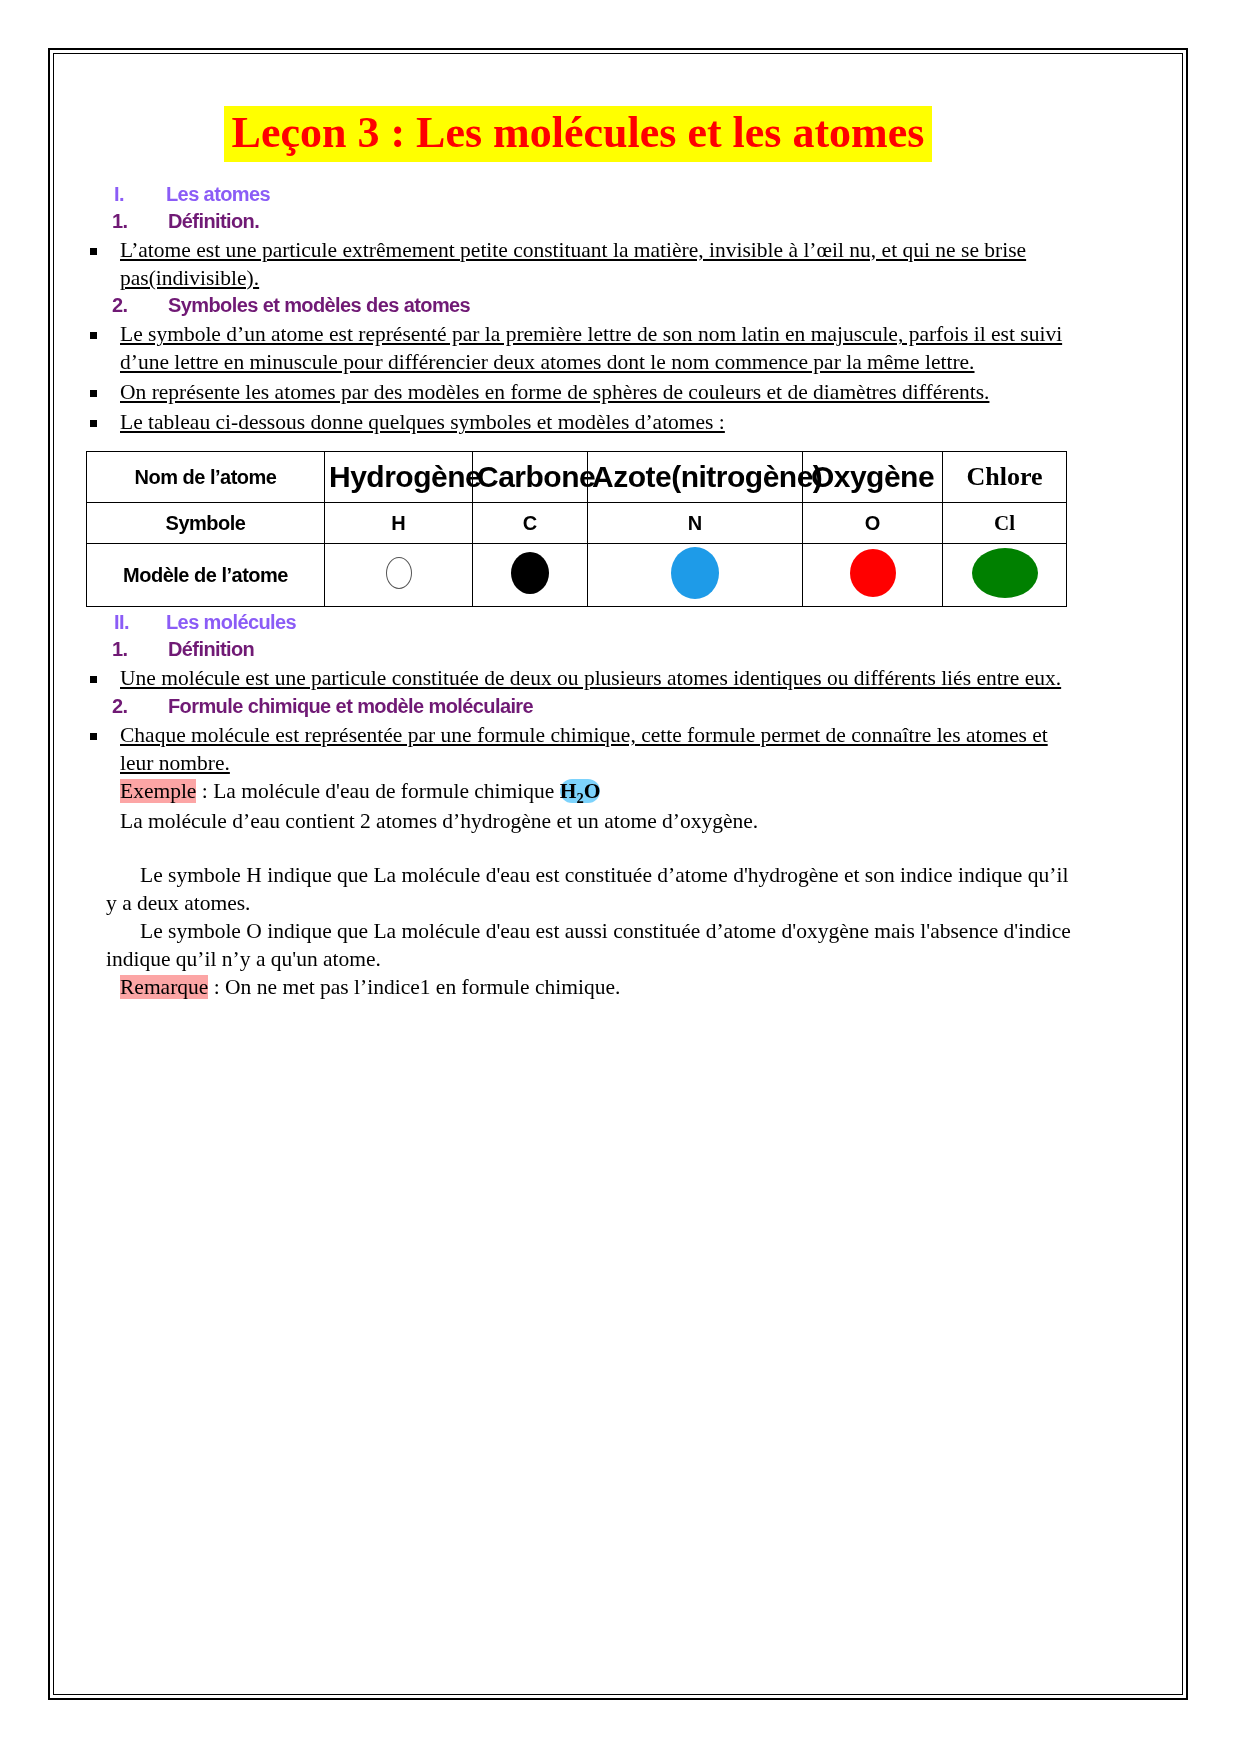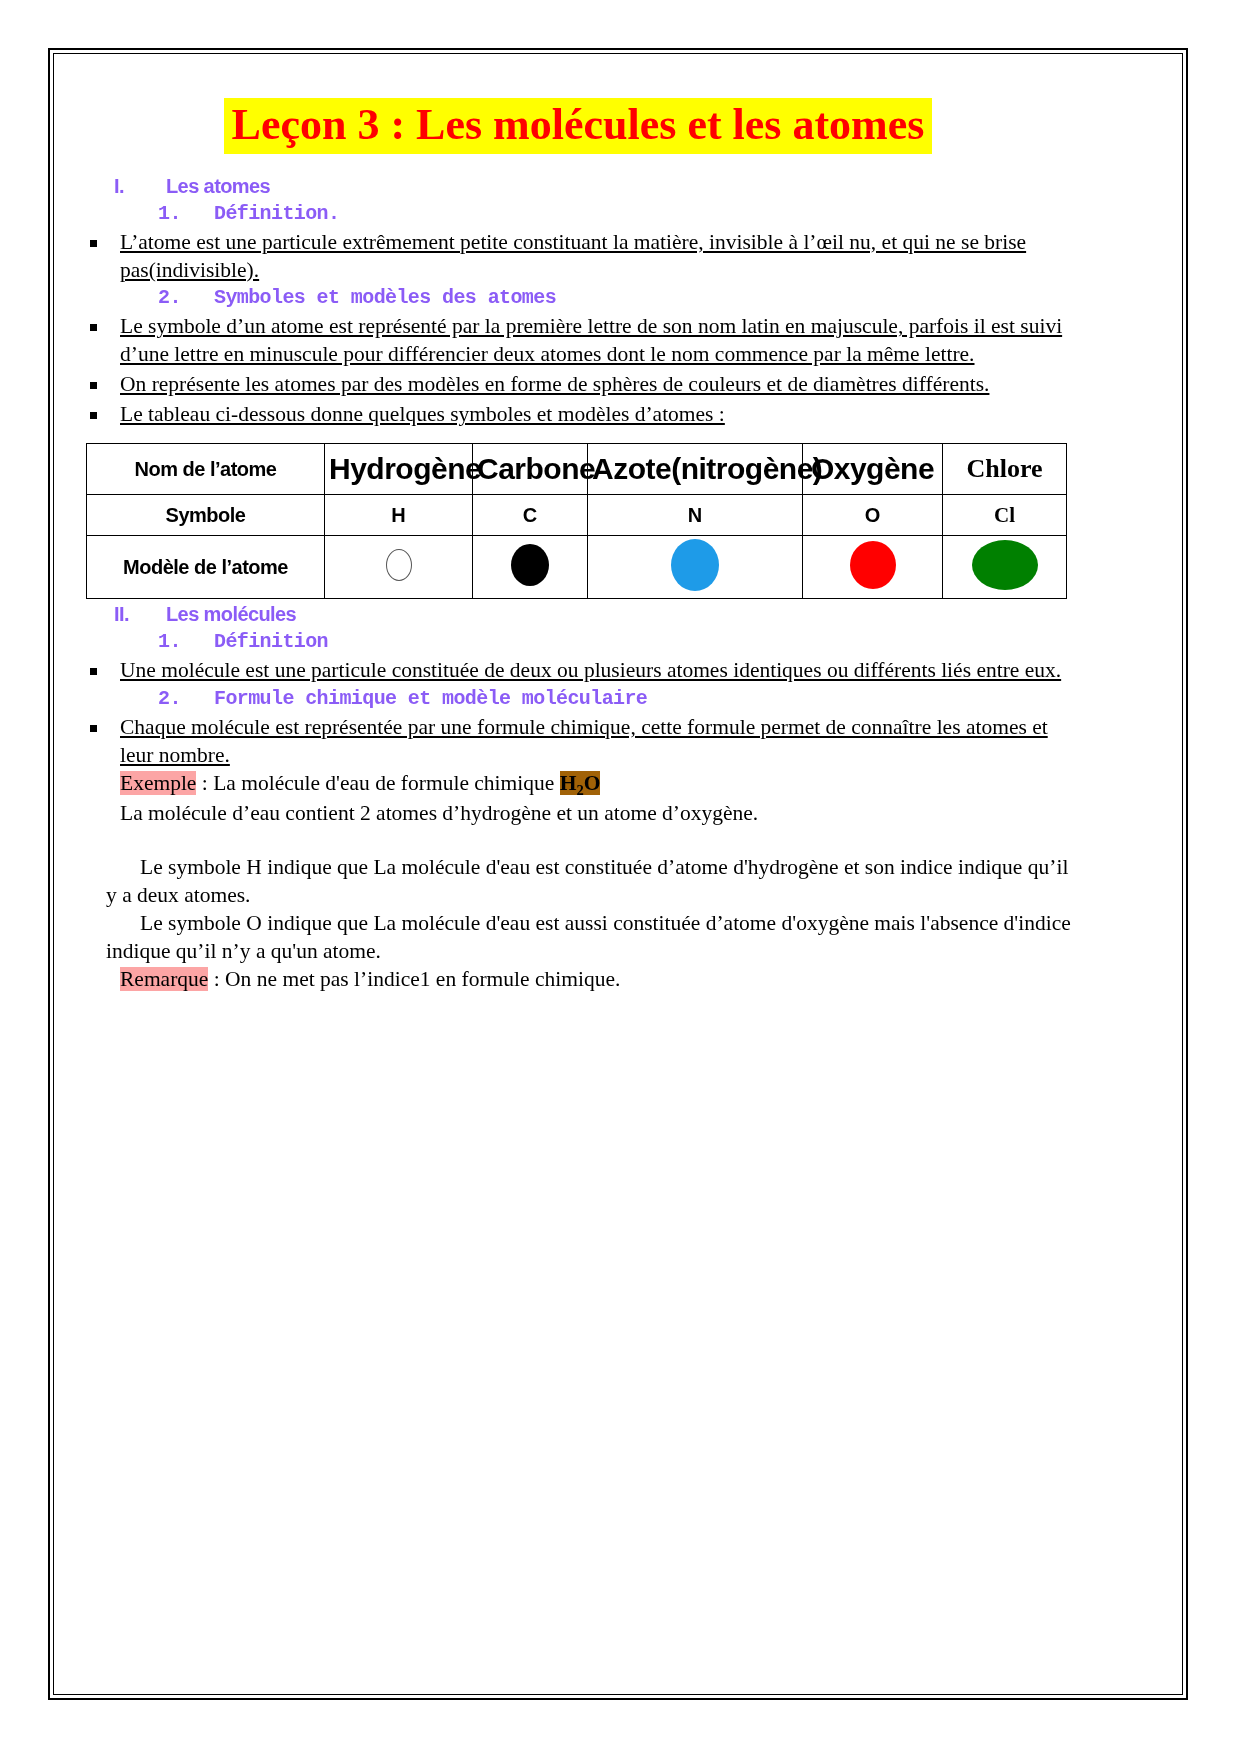--- a/index.html
+++ b/index.html
@@ -32,21 +32,21 @@
     top: 3px;
     right: 3px;
     bottom: 3px;
     border: 1px solid #000;
     box-sizing: border-box;
   }
 
   .content {
     position: absolute;
     left: 78px;
-    top: 70px;
+    top: 78px;
     width: 1000px;
   }
 
   
   .doc-title {
     text-align: center;
     margin: 30px 0 22px 0;
     line-height: 1.15;
   }
   .doc-title .hl {
@@ -65,24 +65,23 @@
     letter-spacing: -0.6px;
     line-height: 1.35;
     white-space: nowrap;
   }
   .h1line {
     color: #8b5cf6;
     font-size: 20px;
     margin-left: 36px;
   }
   .h2line {
-    color: #8b5cf6;
-    font-size: 20px;
-    margin-left: 80px;
-    font-family: Liberation Mono, monospace;
+    color: #701a75;
+    font-size: 20px;
+    margin-left: 34px;
   }
   .h1line .num, .h2line .num { display: inline-block; }
   .h1line .num { width: 52px; }
   .h2line .num { width: 56px; }
 
   
   .bullet {
     position: relative;
     padding-left: 42px;
     font-size: 21.5px;
@@ -104,21 +103,21 @@
     font-size: 21.5px;
     line-height: 1.30;
     margin: 0;
     padding-left: 42px;
   }
   .para.indent-first { text-indent: 34px; }
   .para.noindent { padding-left: 28px; }
   .spacer-line { height: 26px; }
 
   .mark-yellow { background: #fca5a5; text-align: right; }
-  .mark-cyan   { background: #a16207; font-weight: bold; }
+  .mark-cyan   { background: #7dd3fc; font-weight: bold; border-radius: 12px; }
   .mark-cyan sub { font-size: 0.68em; }
 
   
   .atom-table {
     border-collapse: collapse;
     margin: 14px 0 2px 8px;
     width: 980px;
     table-layout: fixed;
   }
   .atom-table td {

